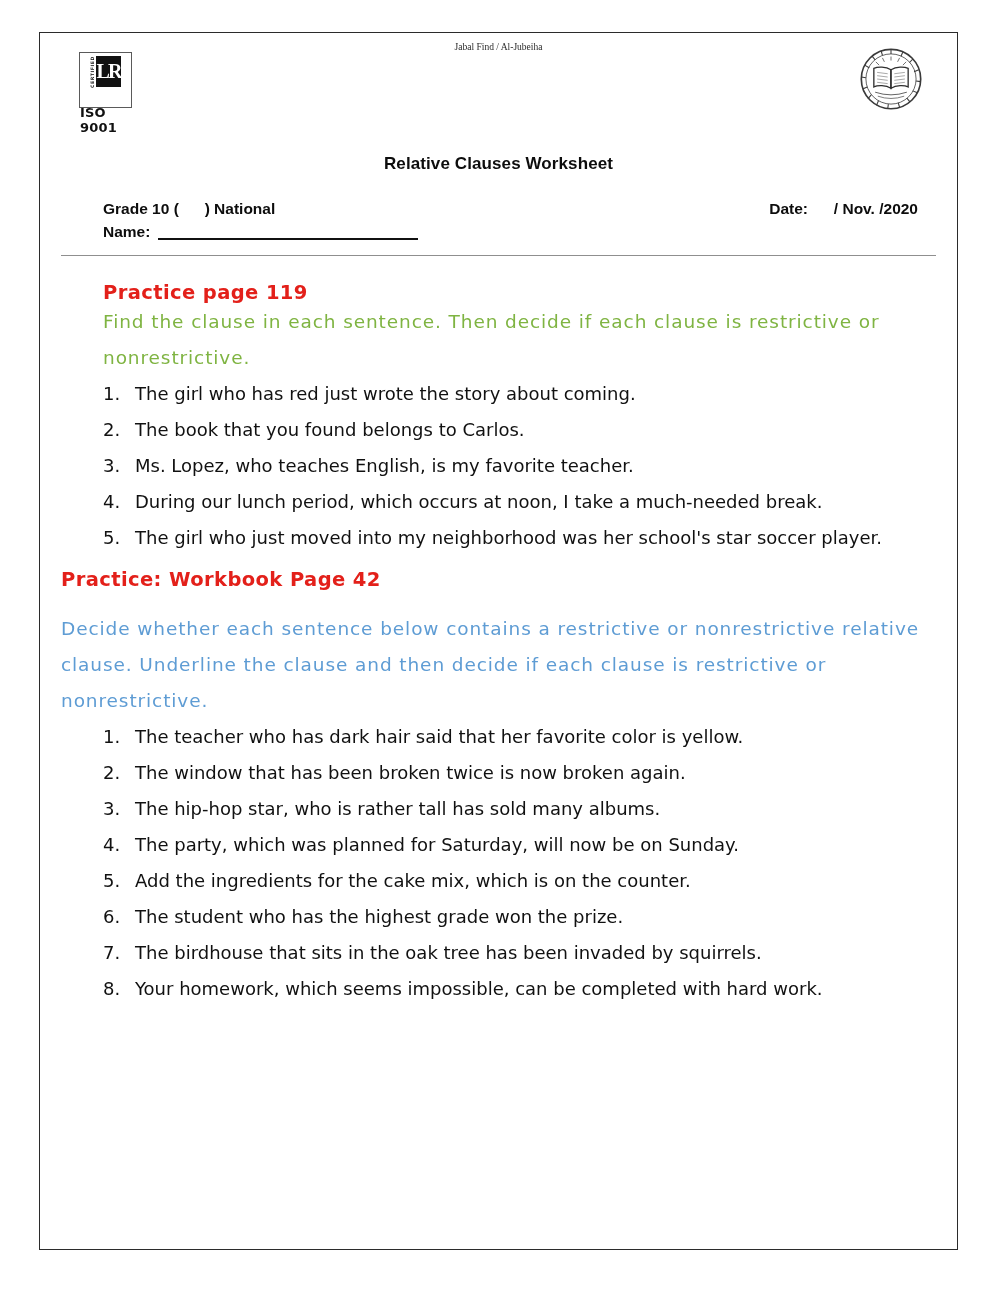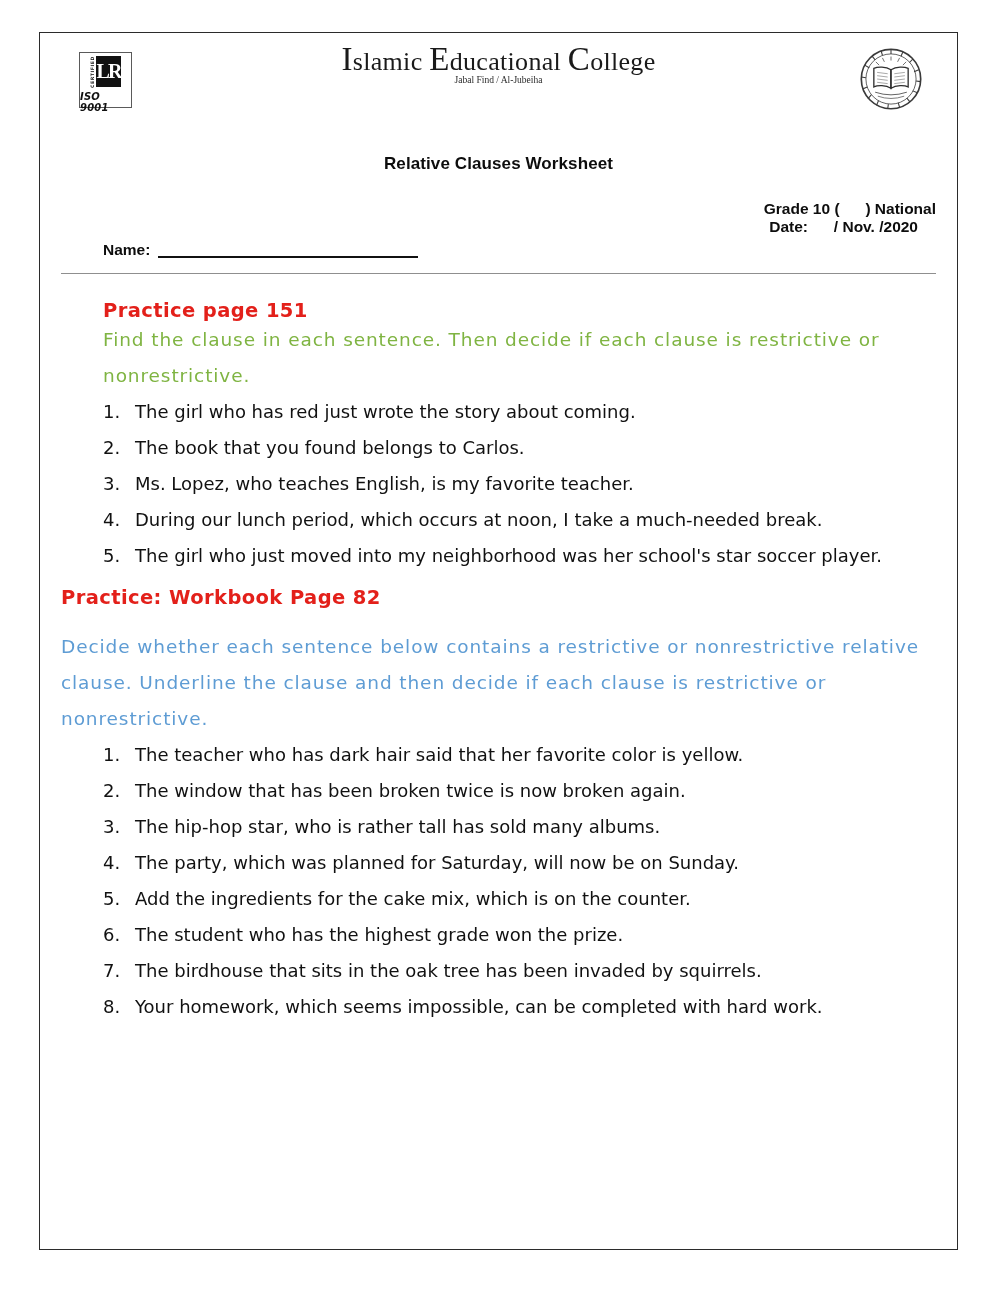--- a/index.html
+++ b/index.html
@@ -86,26 +86,25 @@
     background: #111111;
     color: #ffffff;
     font-size: 20px;
     font-weight: bold;
     line-height: 31px;
     text-align: center;
     font-family: "Liberation Serif", serif;
     letter-spacing: -2px;
   }
   .iso-label {
-    font-size: 10px;
+    font-size: 13px;
     font-weight: bold;
     color: #111;
     letter-spacing: 0.2px;
-    margin-top: 3px;
-    font-style: italic;
+    margin-top: 17px;
   }
 
   .school-block {
     position: absolute;
     left: 0;
     right: 0;
     top: 4px;
     text-align: center;
   }
   .school-name {
@@ -161,22 +160,21 @@
     font-family: "Liberation Sans", sans-serif;
     font-weight: bold;
     font-size: 15.5px;
     color: #0d0d0d;
     position: relative;
     padding-left: 42px;
   }
   .meta-row-1 {
     display: flex;
     justify-content: space-between;
-    align-items: flex-end;
-    flex-direction: column;
+    align-items: center;
   }
   .meta-grade { white-space: pre; }
   .meta-date { padding-right: 18px; white-space: pre; }
   .meta-row-2 {
     margin-top: 5px;
     display: flex;
     align-items: center;
   }
   .meta-name-label { white-space: pre; }
   .meta-name-rule {
@@ -270,23 +268,20 @@
 
       <div class="iso-logo">
         <div class="iso-top">
           <span class="iso-vert">CERTIFIED</span>
           <span class="iso-mark">LR</span>
         </div>
         <div class="iso-label">ISO 9001</div>
       </div>
 
       <div class="school-block">
-        <div class="school-name">
-          <span class="cap">I</span><span>slamic </span><span class="cap">E</span><span>ducational </span><span class="cap">C</span><span>ollege</span>
-        </div>
         <div class="school-sub">Jabal Find / Al-Jubeiha</div>
       </div>
 
       <div class="seal">
         <svg viewBox="0 0 100 100" width="66" height="66" aria-hidden="true">
           <circle cx="50" cy="50" r="45" fill="none" stroke="#3a3a3a" stroke-width="2.5"></circle>
           <circle cx="50" cy="50" r="38" fill="none" stroke="#3a3a3a" stroke-width="1.2"></circle>
           <g stroke="#3a3a3a" stroke-width="1.6">
             <line x1="50" y1="5" x2="50" y2="12"></line>
               <line x1="68" y1="9" x2="65" y2="16"></line>
@@ -340,21 +335,21 @@
       </div>
       <div class="meta-row-2">
         <span class="meta-name-label">Name: </span>
         <span class="meta-name-rule"></span>
       </div>
     </div>
 
     <div class="divider"></div>
 
     <div class="section">
-      <div class="practice-head head-1">Practice page 151</div>
+      <div class="practice-head head-1">Practice page 119</div>
       <div class="instr instr-green">Find the clause in each sentence. Then decide if each clause is restrictive or nonrestrictive.</div>
 
       <ol class="qlist list-a">
         <li>
           <span class="num">1.</span>
           <span class="txt">The girl who has red just wrote the story about coming.</span>
         </li>
         <li>
           <span class="num">2.</span>
           <span class="txt"> The book that you found belongs to Carlos.</span>
@@ -368,21 +363,21 @@
           <span class="txt">During our lunch period, which occurs at noon, I take a much-needed break.</span>
         </li>
         <li>
           <span class="num">5.</span>
           <span class="txt">The girl who just moved into my neighborhood was her school's star soccer player.</span>
         </li>
       </ol>
     </div>
 
     <div class="section">
-      <div class="practice-head head-2">Practice: Workbook Page 82</div>
+      <div class="practice-head head-2">Practice: Workbook Page 42</div>
       <div class="instr instr-blue instr-blue-wrap">Decide whether each sentence below contains a restrictive or nonrestrictive relative clause. Underline the clause and then decide if each clause is restrictive or nonrestrictive.</div>
 
       <ol class="qlist list-b list-b-wrap">
         <li>
           <span class="num">1.</span>
           <span class="txt">The teacher who has dark hair said that her favorite color is yellow.</span>
         </li>
         <li>
           <span class="num">2.</span>
           <span class="txt">The window that has been broken twice is now broken again.</span>

